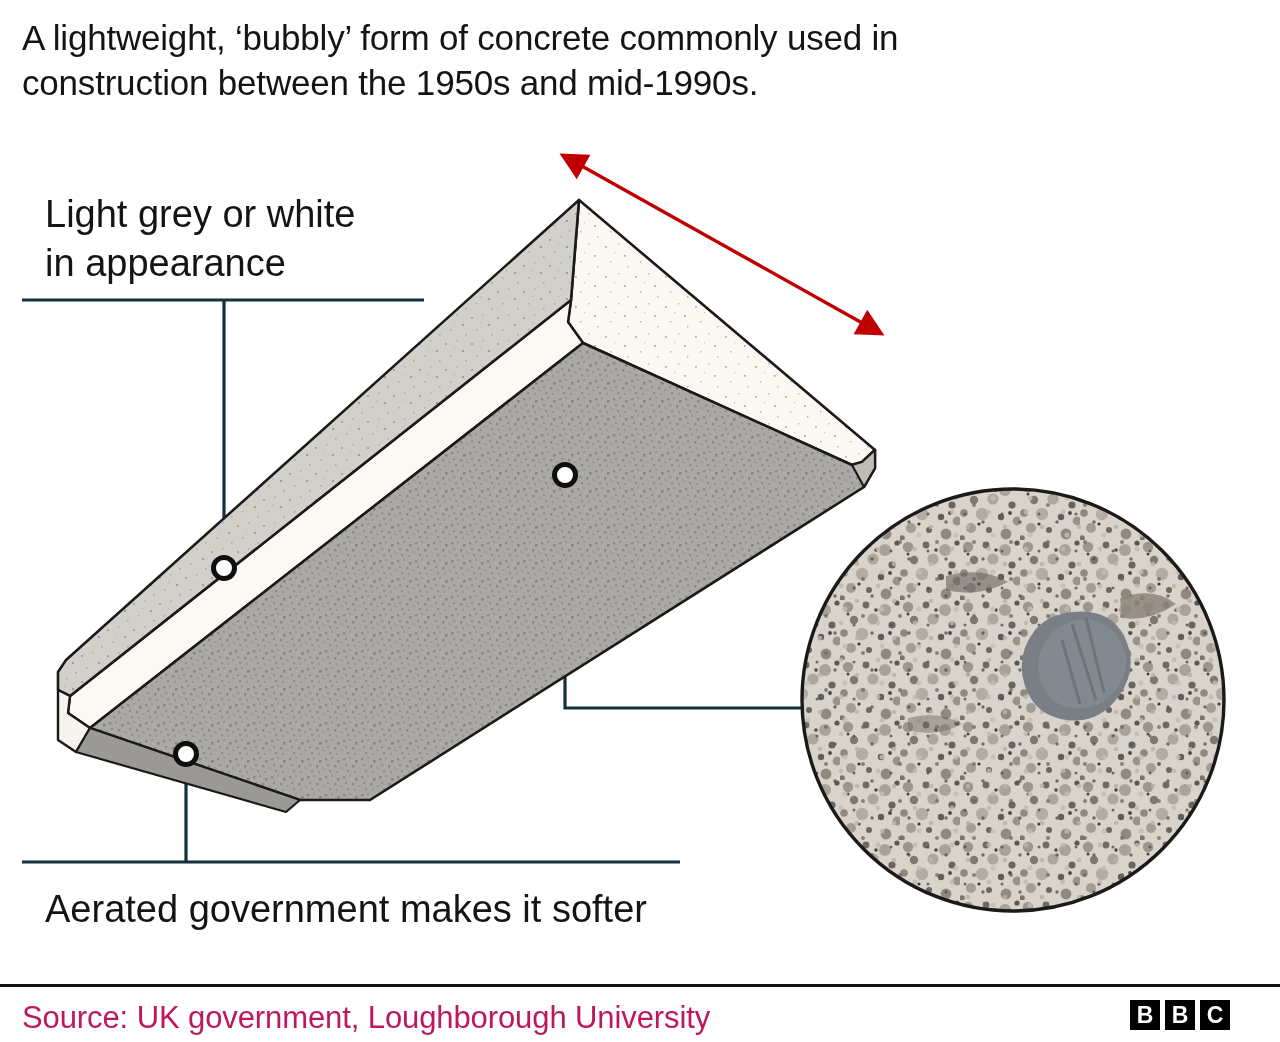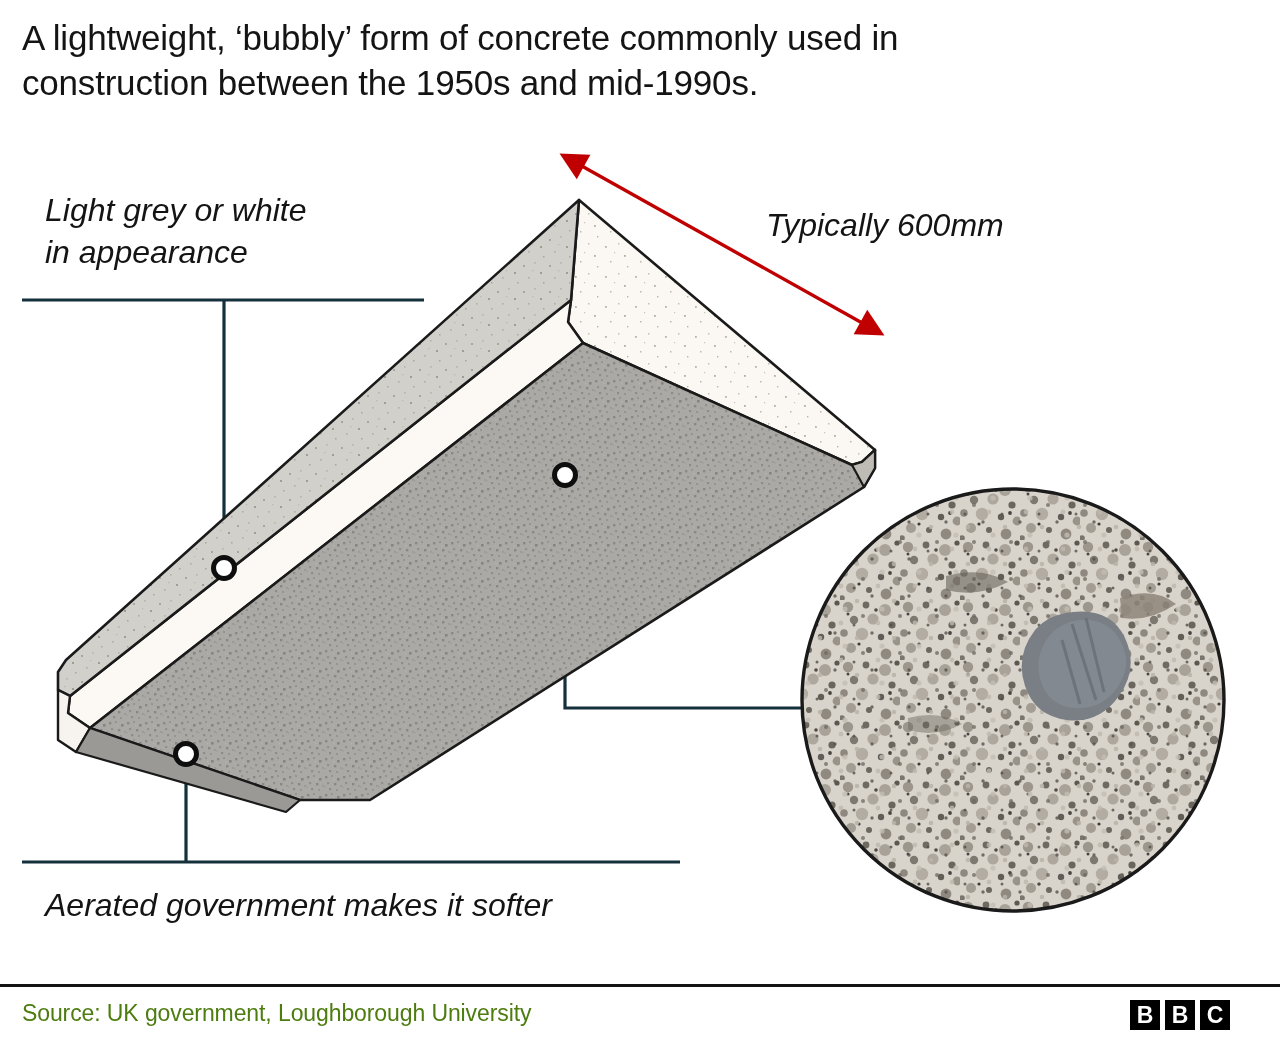--- a/index.html
+++ b/index.html
@@ -34,25 +34,24 @@
   }
   .stage {
     position: absolute;
     left: 0;
     top: 0;
     width: 1280px;
     height: 1042px;
   }
   .annot {
     position: absolute;
-    font-size: 32px;
+    font-size: 38px;
     line-height: 1.3;
     color: #141414;
     white-space: pre-line;
-    font-style: italic;
   }
   #label-appearance {
     left: 45px;
     top: 190px;
     width: 420px;
   }
   #label-dimension {
     left: 766px;
     top: 205px;
     width: 420px;
@@ -67,22 +66,22 @@
     left: 0;
     top: 984px;
     width: 1280px;
     height: 3px;
     background: #141414;
   }
   .source {
     position: absolute;
     left: 22px;
     top: 1000px;
-    font-size: 23px;
-    color: #4d7c0f;
+    font-size: 31px;
+    color: #be185d;
     letter-spacing: -0.1px;
   }
   .bbc-logo {
     position: absolute;
     right: 22px;
     top: 1000px;
     display: flex;
     gap: 5px;
   }
   .bbc-block {
@@ -254,21 +253,20 @@
     <g>
       <circle cx="224" cy="568" r="10.5" fill="#ffffff" stroke="#0E0E0E" stroke-width="5"></circle>
       <circle cx="565" cy="475" r="10.5" fill="#ffffff" stroke="#0E0E0E" stroke-width="5"></circle>
       <circle cx="186" cy="754" r="10.5" fill="#ffffff" stroke="#0E0E0E" stroke-width="5"></circle>
     </g>
   </svg>
 
   <div class="annot" id="label-appearance">Light grey or white
 in appearance</div>
 
-  <div class="annot" id="label-dimension">Typically 600mm</div>
 
   <div class="annot" id="label-aerated">Aerated government makes it softer</div>
 
   <div class="footer-rule"></div>
 
   <div class="source">Source: UK government, Loughborough University</div>
 
   <div class="bbc-logo">
     <span class="bbc-block">B</span>
     <span class="bbc-block">B</span>

